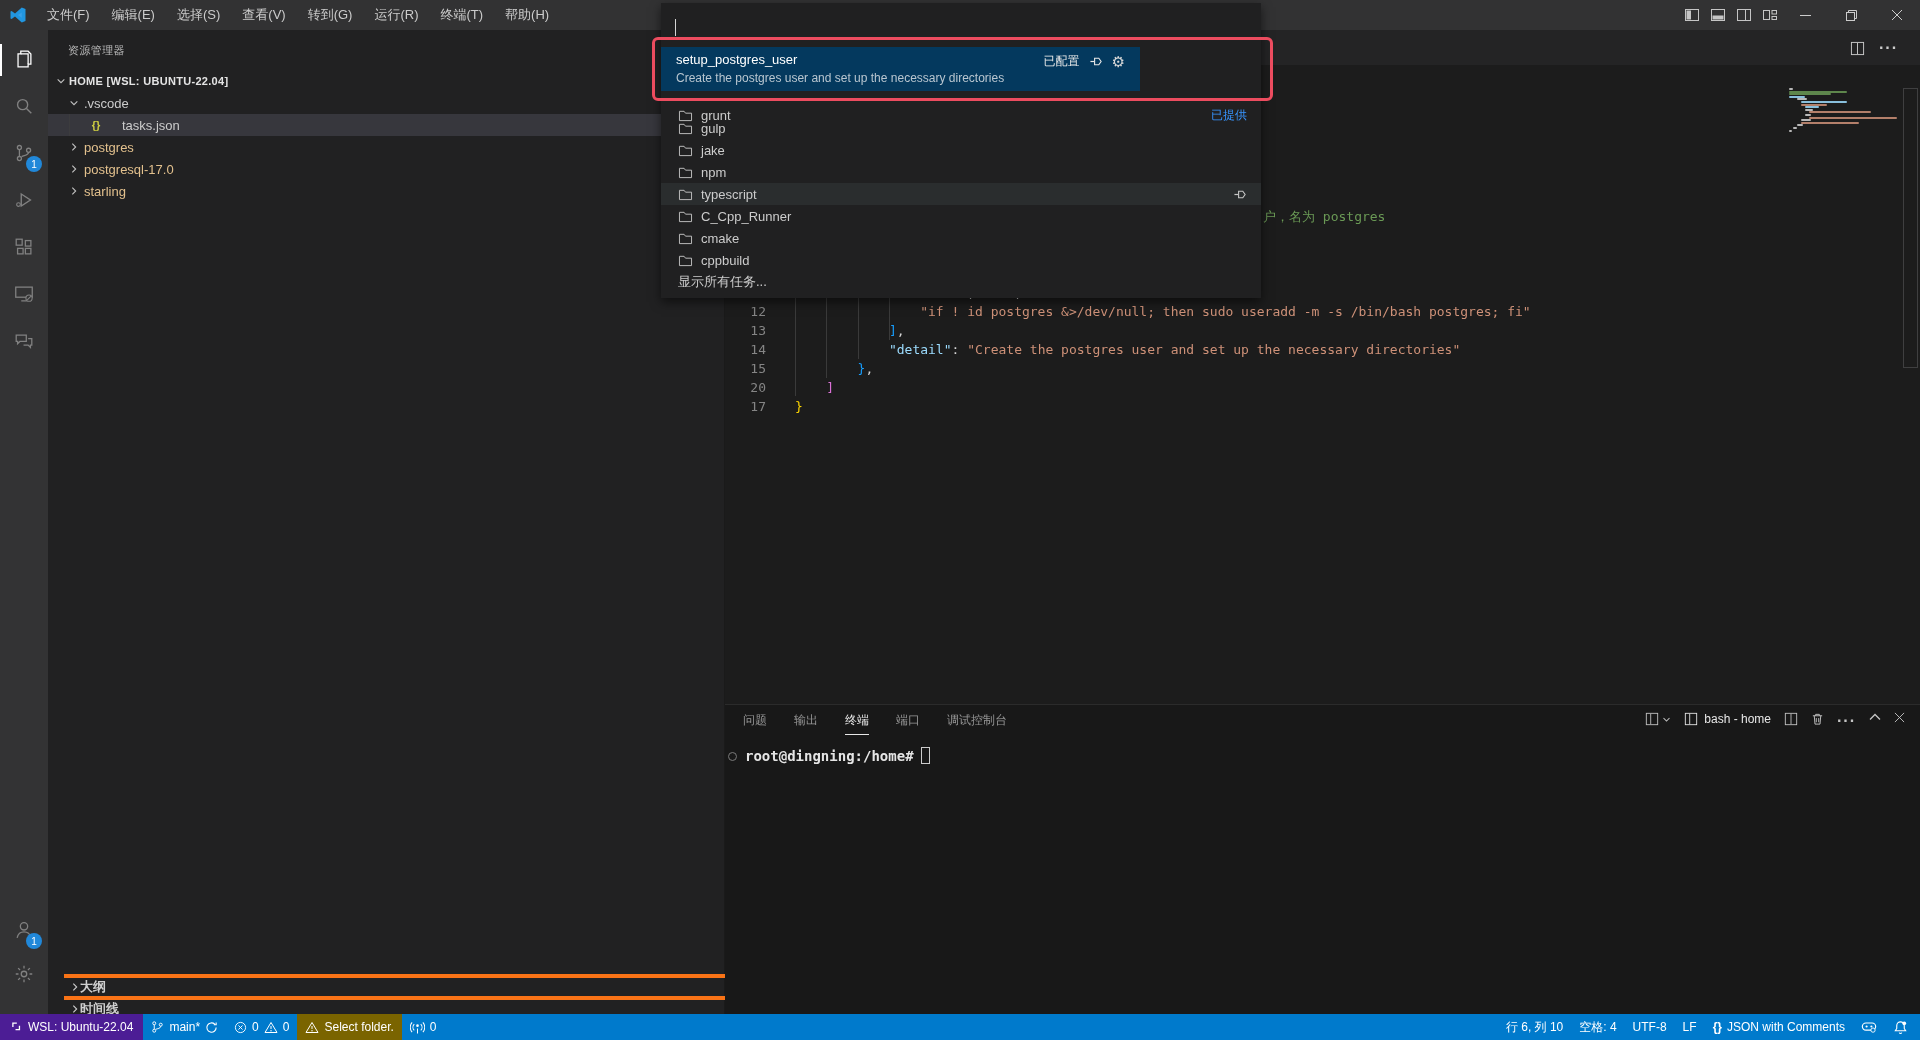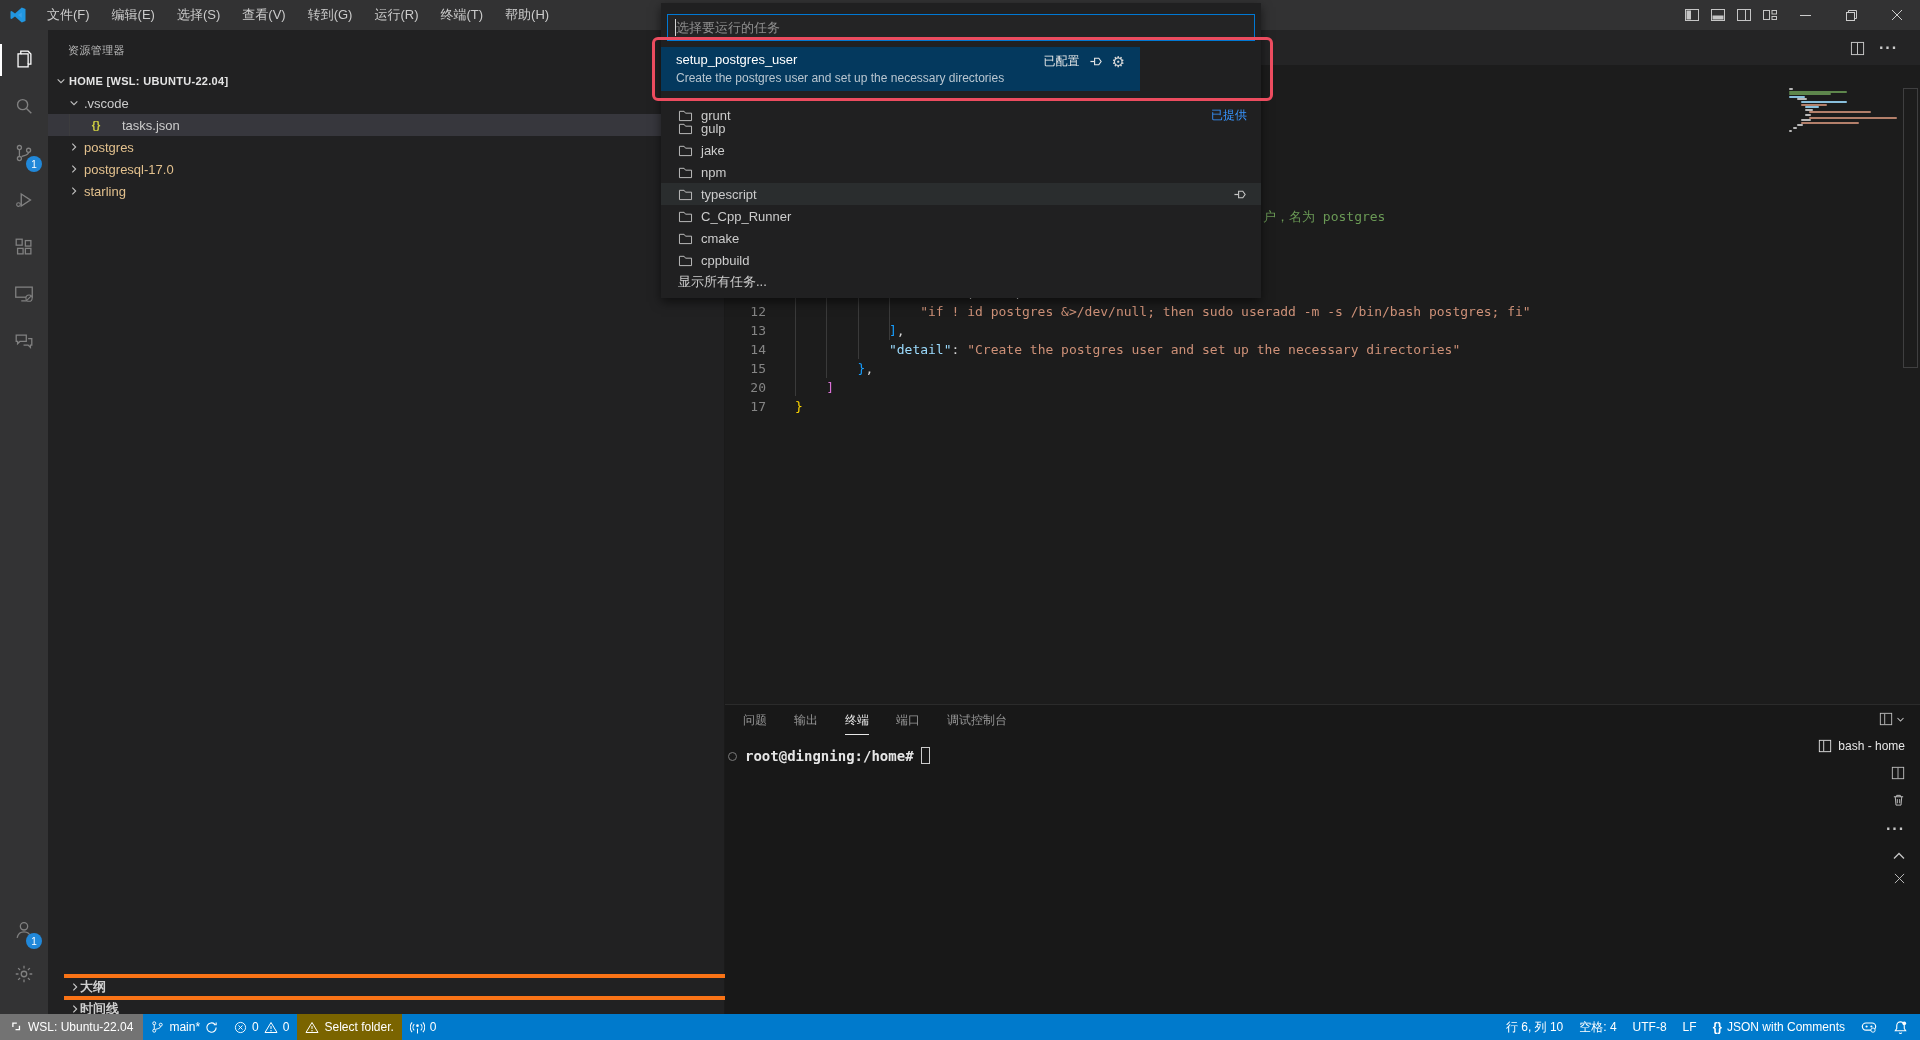--- a/index.html
+++ b/index.html
@@ -50,29 +50,29 @@
   .guide { position:absolute; width:1px; background:#3a3a3a; }
   #minimap { position:absolute; left:1060px; top:50px; width:135px; height:340px; }
   .mm-row { position:absolute; height:2px; border-radius:1px; opacity:.85; }
   #mm-slider { position:absolute; left:1178px; top:58px; width:15px; height:280px; border:1px solid #3f3f40; }
 
   
   #panel { position:absolute; left:725px; top:704px; width:1195px; height:310px; background:#181818; border-top:1px solid #2b2b2b; }
   #panel-tabs { position:absolute; left:18px; top:7px; display:flex; gap:27px; font-size:12px; }
   .panel-tab { color:#969696; padding-bottom:5px; }
   .panel-tab.active { color:#e7e7e7; border-bottom:1px solid #e7e7e7; }
-  #panel-actions { position:absolute; right:15px; top:7px; display:flex; align-items:flex-end; gap:13px; color:#c5c5c5;flex-direction:column; }
+  #panel-actions { position:absolute; right:15px; top:7px; display:flex; align-items:flex-start; gap:13px; color:#c5c5c5; }
   #term-line { position:absolute; left:20px; top:42px; font-family:"DejaVu Sans Mono", monospace; font-size:14px; font-weight:bold; color:#e5e5e5; display:flex; align-items:center; }
   #term-cursor { display:inline-block; width:9px; height:17px; border:1px solid #cccccc; margin-left:7px; }
   #term-dot { position:absolute; left:3px; top:47px; width:9px; height:9px; border:1.5px solid #7a7a7a; border-radius:50%; }
 
   
   #statusbar { position:absolute; left:0; top:1014px; width:1920px; height:26px; background:#007acc; display:flex; align-items:stretch; font-size:12px; color:#ffffff; }
   .sb-item { display:flex; align-items:center; gap:5px; padding:0 8px; white-space:nowrap; }
-  .sb-remote { background:#737373; padding:0 10px; }
+  .sb-remote { background:#4c1d95; padding:0 10px; }
   .sb-warnbg { background:#7a6400; }
   #sb-right { position:absolute; right:4px; top:0; height:26px; display:flex; align-items:stretch; }
 
   
   #quickpick { position:absolute; left:661px; top:3px; width:600px; height:295px; background:#202021;
                box-shadow:0 4px 10px rgba(0,0,0,.55); z-index:40; }
   #qp-input { position:absolute; left:6px; top:11px; width:588px; height:27px; background:#242425; border:1px solid #0078d4;
               color:#cccccc; font-size:13px; padding:0 8px; outline:none; font-family:"Liberation Sans", sans-serif; }
   #qp-input::placeholder { color:#8e8e8e; }
   #qp-caret { position:absolute; left:14px; top:16px; width:1px; height:17px; background:#d4d4d4; }
@@ -479,21 +479,20 @@
         <svg width="15" height="15" viewBox="0 0 16 16">
           <path d="M8 2a4 4 0 0 1 4 4v3l1.5 2.5h-11L4 9V6a4 4 0 0 1 4-4z" fill="none" stroke="currentColor" stroke-width="1.2"></path>
           <path d="M6.7 13.5a1.4 1.4 0 0 0 2.6 0" fill="none" stroke="currentColor" stroke-width="1.2"></path>
           <circle cx="12" cy="3.5" r="2" fill="#ffffff"></circle>
         </svg>
       </div>
     </div>
 </div>
 
 <div id="quickpick">
-  <input id="qp-input" placeholder="选择要运行的任务" style="">
   <div id="qp-caret"></div>
   <div id="qp-selected">
     <div id="qp-sel-label">setup_postgres_user</div>
     <div id="qp-sel-desc">Create the postgres user and set up the necessary directories</div>
     <div id="qp-sel-right">
       <span>已配置</span>
       <span>
           <svg width="14" height="13" viewBox="0 0 15 14">
             <path d="M1.5 7h4" stroke="currentColor" stroke-width="1.3"></path>
             <path d="M6 3.5h4.5L13 7l-2.5 3.5H6z" fill="none" stroke="currentColor" stroke-width="1.2"></path>

